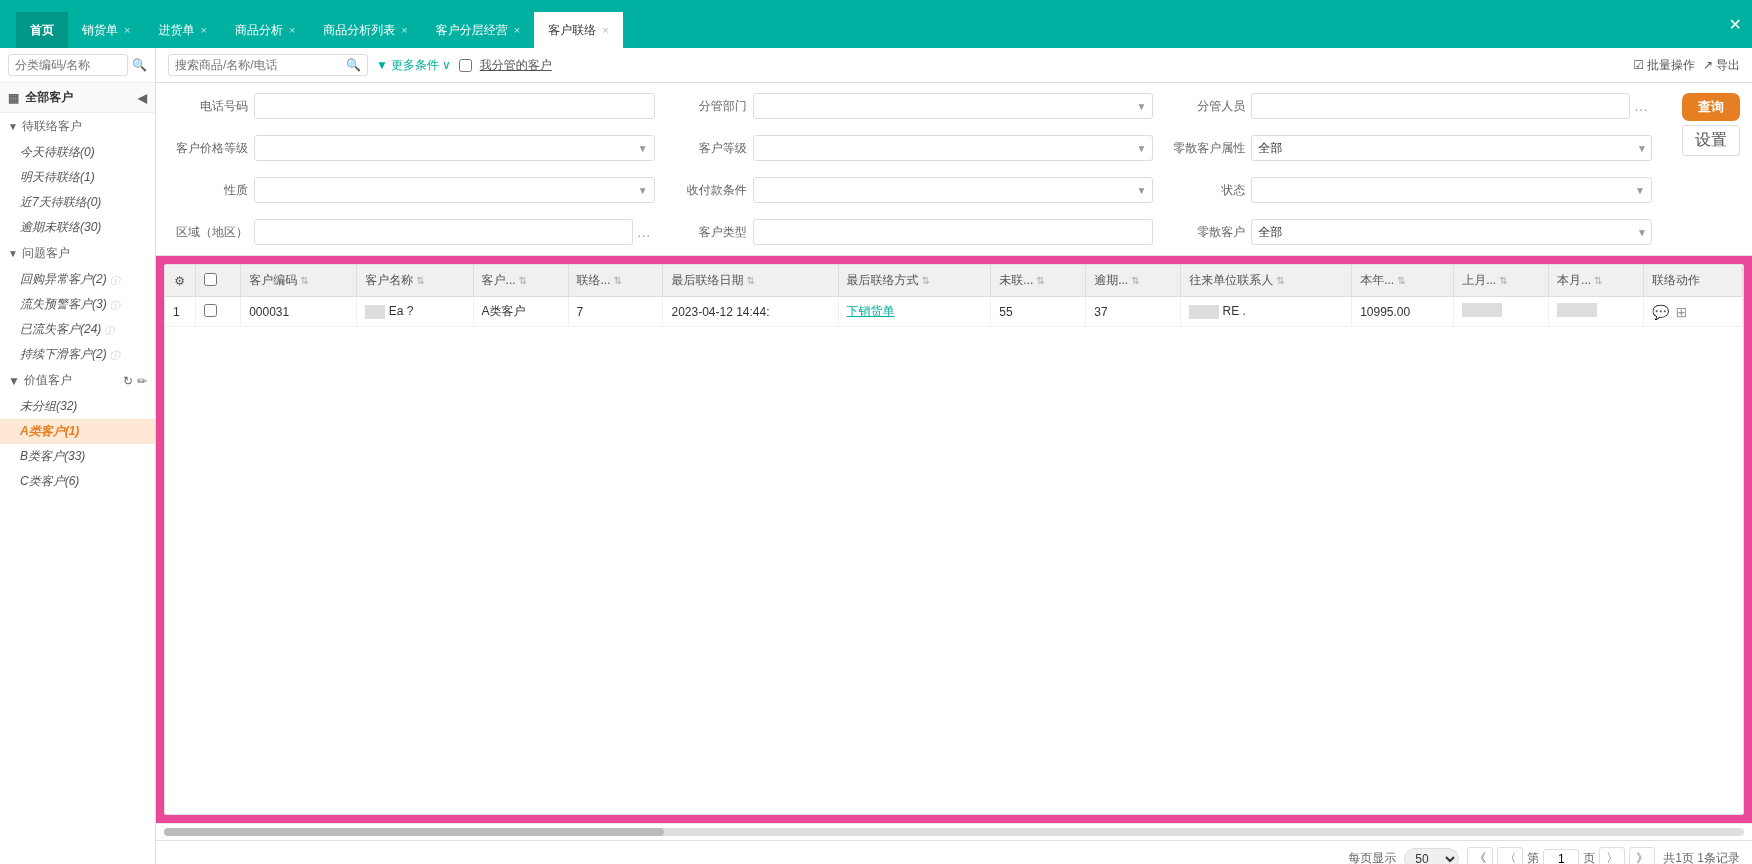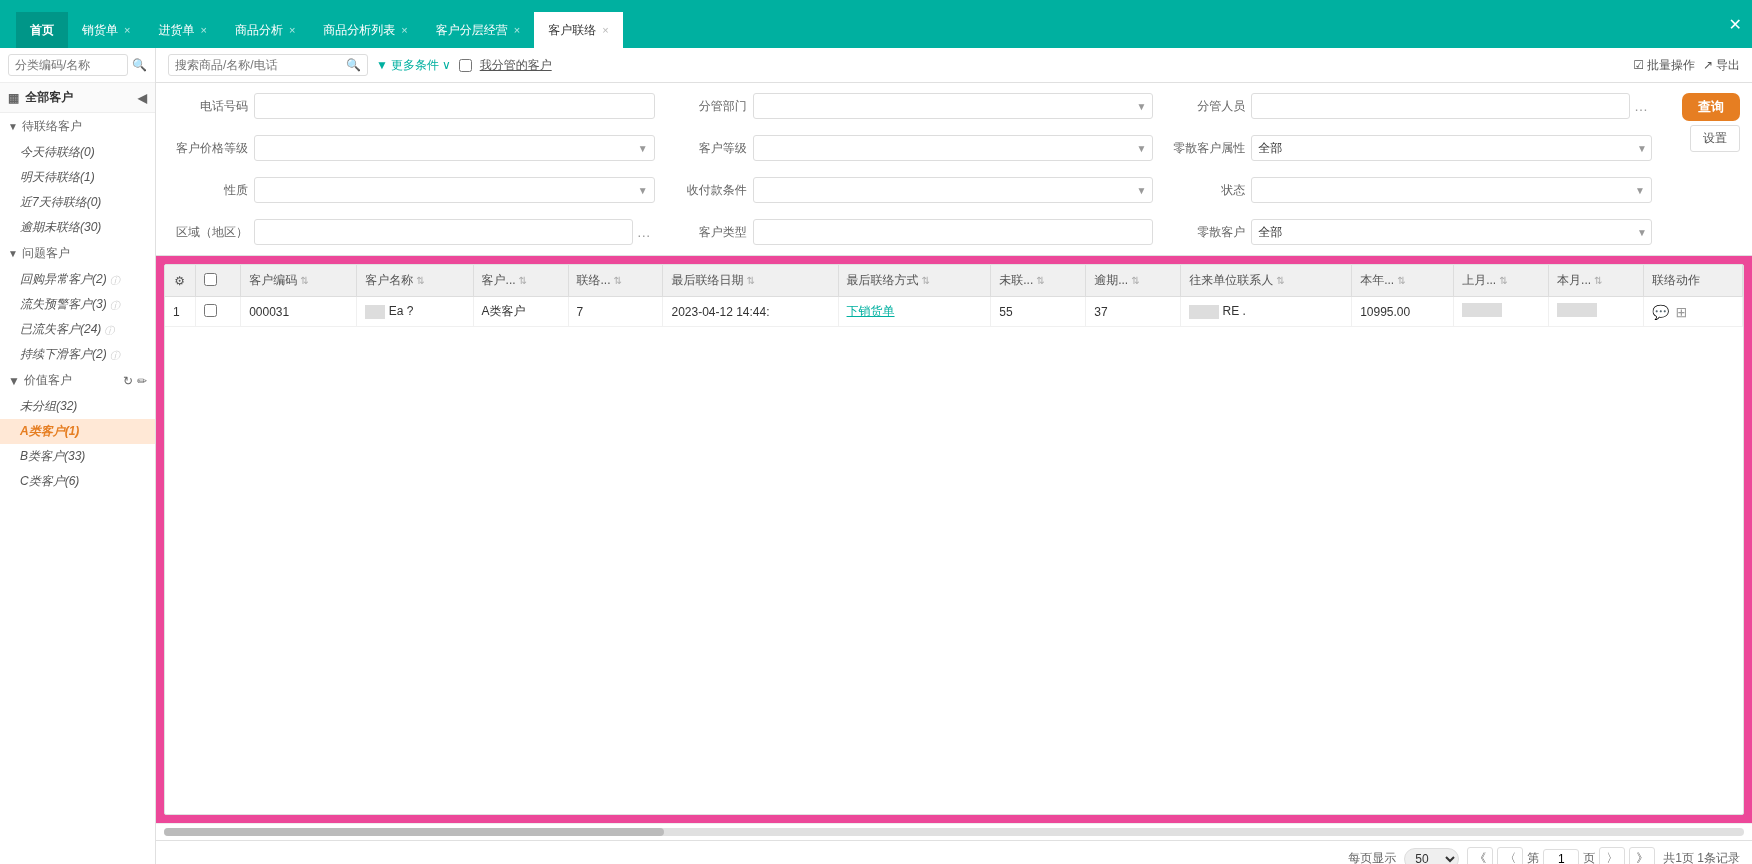--- a/index.html
+++ b/index.html
@@ -278,21 +278,21 @@
       font-size: 13px;
       font-weight: bold;
     }
     .settings-btn {
       background: #fff;
       color: #555;
       border: 1px solid #ddd;
       border-radius: 3px;
       padding: 4px 12px;
       cursor: pointer;
-      font-size: 12px;
+      font-size: 16px;
     }
     .query-settings-group {
       display: flex;
       flex-direction: column;
       gap: 4px;
       align-items: flex-end;
       min-width: 80px;
     }
 
     

